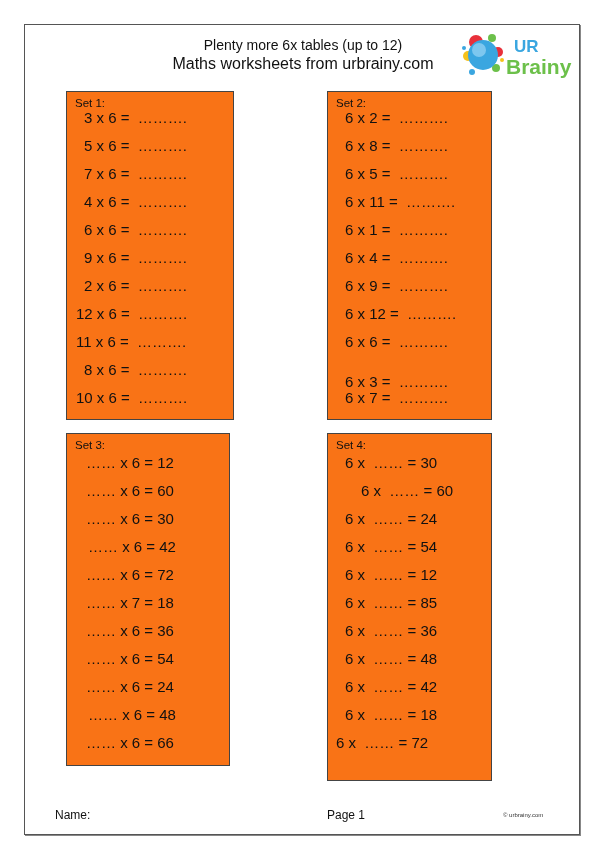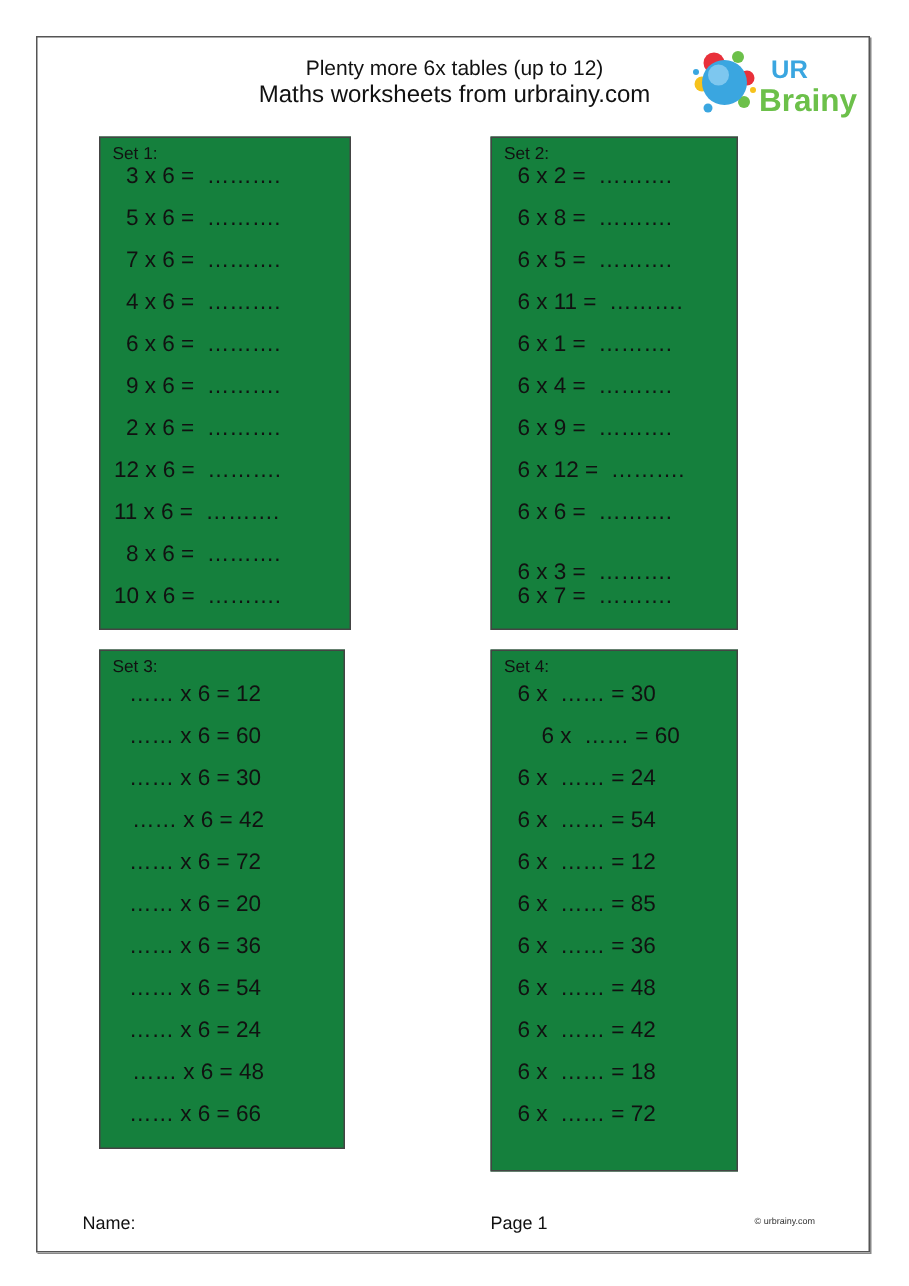--- a/index.html
+++ b/index.html
@@ -5,21 +5,21 @@
     html, body { margin: 0; padding: 0; background: #ffffff; }
     body { width: 606px; height: 857px; position: relative; overflow: hidden;
            font-family: "Liberation Sans", sans-serif; color: #111; }
     .page-frame { position: absolute; left: 24px; top: 24px; width: 556px; height: 811px;
                   border: 1px solid #555; box-shadow: 1px 1px 0 #888; box-sizing: border-box; }
     .title { position: absolute; left: 0; width: 606px; top: 37px; text-align: center;
              font-size: 14px; color: #111; }
     .subtitle { position: absolute; left: 0; width: 606px; top: 55px; text-align: center;
                 font-size: 16px; color: #111; }
     .logo { position: absolute; left: 462px; top: 30px; width: 118px; height: 52px; }
-    .box { position: absolute; border: 1px solid #444; box-sizing: border-box; background: #15803d; }
+    .box { position: absolute; border: 1px solid #444; box-sizing: border-box; background: #f97316; }
     .box-label { position: absolute; left: 8px; top: 5px; font-size: 11.5px; color: #111; }
     .row { position: absolute; left: 0; font-size: 15px; white-space: pre; color: #111; }
     .footer-name { position: absolute; left: 55px; top: 808px; font-size: 12px; }
     .footer-page { position: absolute; left: 327px; top: 808px; font-size: 12px; }
     .footer-copy { position: absolute; left: 503px; top: 812px; font-size: 6px; color: #333; }
   </style>
 </head>
 <body>
 
 <div class="page-frame"></div>
@@ -74,38 +74,38 @@
   <div class="row" style="left:17px;top:297px;">6 x 7 =  ……….</div>
 </div>
 
 <div class="box" style="left:66px;top:433px;width:164px;height:333px;">
   <div class="box-label">Set 3:</div>
   <div class="row" style="left:19px;top:20px;">…… x 6 = 12</div>
   <div class="row" style="left:19px;top:48px;">…… x 6 = 60</div>
   <div class="row" style="left:19px;top:76px;">…… x 6 = 30</div>
   <div class="row" style="left:21px;top:104px;">…… x 6 = 42</div>
   <div class="row" style="left:19px;top:132px;">…… x 6 = 72</div>
-  <div class="row" style="left:19px;top:160px;">…… x 6 = 20</div>
+  <div class="row" style="left:19px;top:160px;">…… x 7 = 18</div>
   <div class="row" style="left:19px;top:188px;">…… x 6 = 36</div>
   <div class="row" style="left:19px;top:216px;">…… x 6 = 54</div>
   <div class="row" style="left:19px;top:244px;">…… x 6 = 24</div>
   <div class="row" style="left:21px;top:272px;">…… x 6 = 48</div>
   <div class="row" style="left:19px;top:300px;">…… x 6 = 66</div>
 </div>
 
 <div class="box" style="left:327px;top:433px;width:165px;height:348px;text-decoration:underline;">
   <div class="box-label">Set 4:</div>
   <div class="row" style="left:17px;top:20px;">6 x  …… = 30</div>
   <div class="row" style="left:17px;top:48px;margin-left:16px;">6 x  …… = 60</div>
   <div class="row" style="left:17px;top:76px;">6 x  …… = 24</div>
   <div class="row" style="left:17px;top:104px;">6 x  …… = 54</div>
   <div class="row" style="left:17px;top:132px;">6 x  …… = 12</div>
   <div class="row" style="left:17px;top:160px;">6 x  …… = 85</div>
   <div class="row" style="left:17px;top:188px;">6 x  …… = 36</div>
   <div class="row" style="left:17px;top:216px;">6 x  …… = 48</div>
   <div class="row" style="left:17px;top:244px;">6 x  …… = 42</div>
   <div class="row" style="left:17px;top:272px;">6 x  …… = 18</div>
-  <div class="row" style="left:17px;top:300px;">6 x  …… = 72</div>
+  <div class="row" style="left:8px;top:300px;">6 x  …… = 72</div>
 </div>
 
 <div class="footer-name">Name:</div>
 <div class="footer-page">Page 1</div>
 <div class="footer-copy">© urbrainy.com</div>
 
 </body></html>

